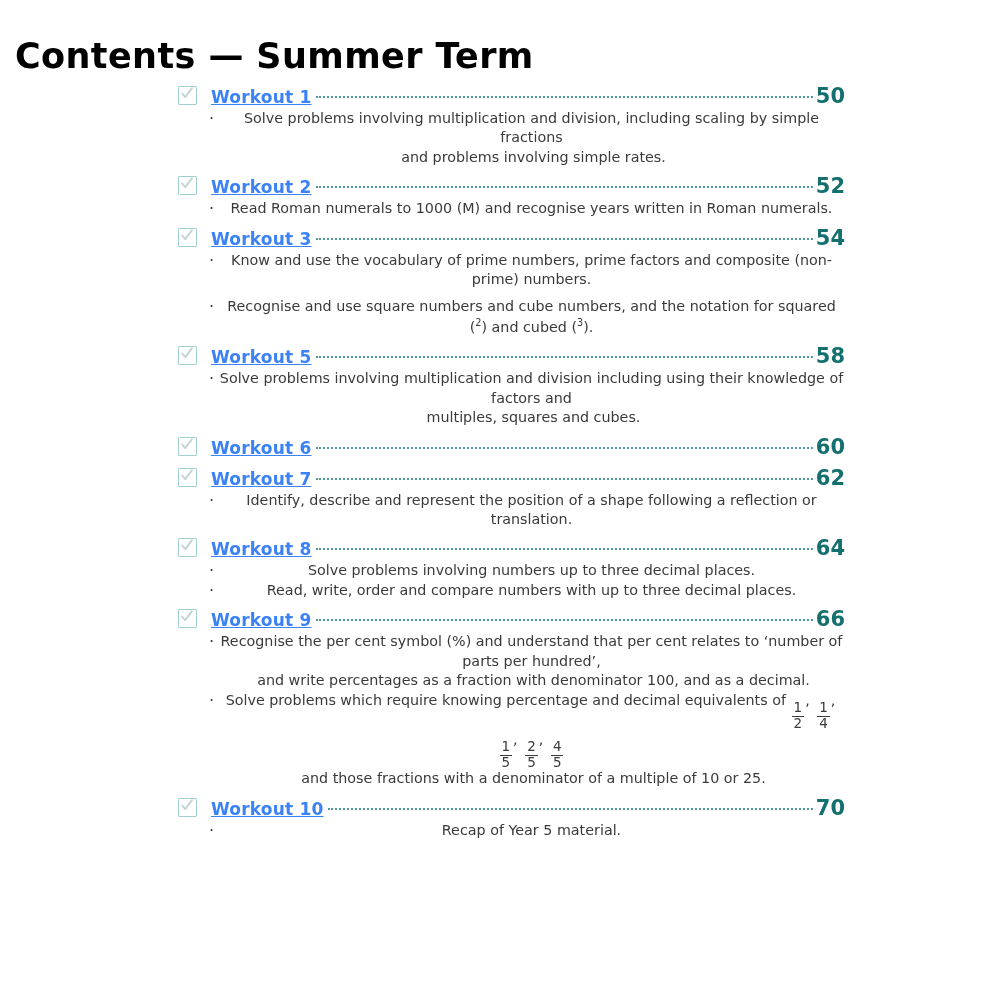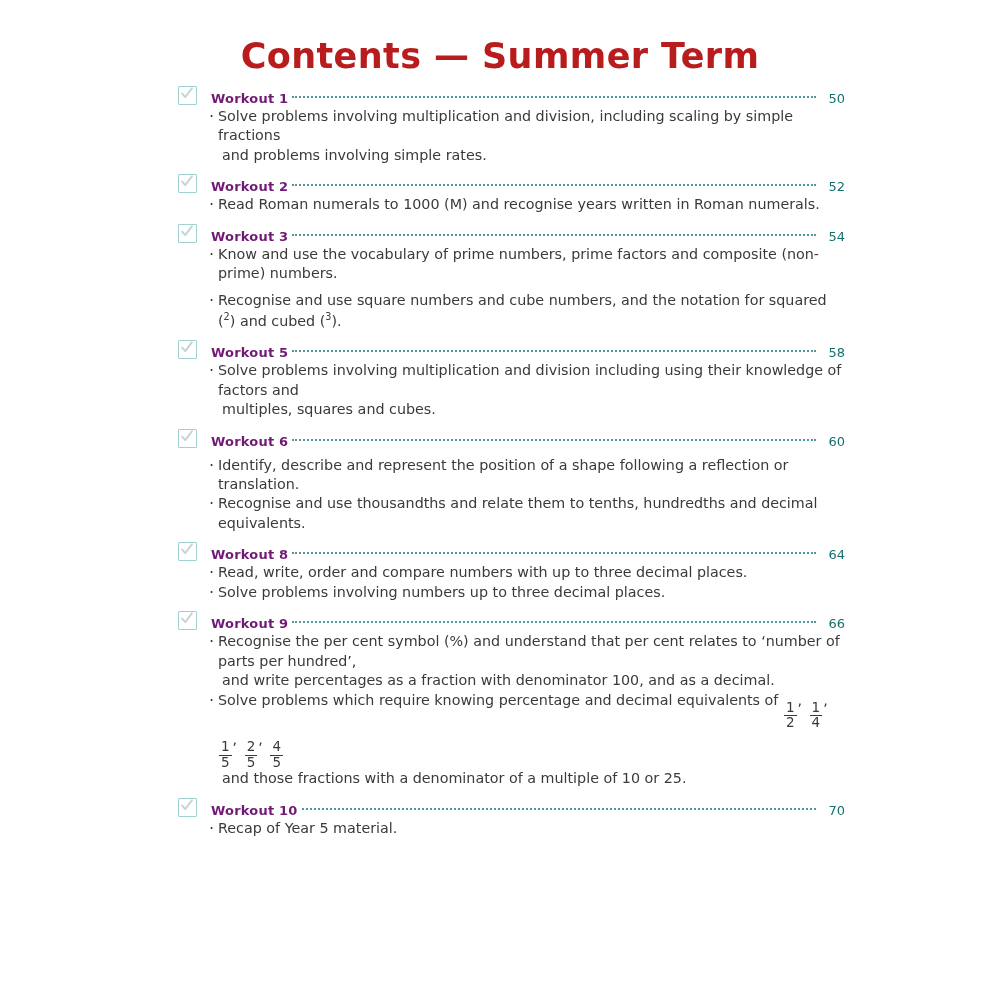--- a/index.html
+++ b/index.html
@@ -18,28 +18,29 @@
   .page {
     position: relative;
     width: 1000px;
     height: 1000px;
     box-sizing: border-box;
     padding: 0;
   }
 
   
   .page-title {
-    text-align: center;
-    color: #b91c1c;
+    text-align: left;
+    color: #000000;
     font-size: 35px;
     font-weight: bold;
     letter-spacing: 0.4px;
     padding-top: 36px;
     padding-bottom: 8px;
     margin: 0;
+    padding-left: 15px;
   }
 
   
   .toc {
     margin: 0;
     padding: 0 155px 0 178px;
   }
 
   .entry {
     margin-bottom: 7px;
@@ -65,25 +66,26 @@
   .checkbox svg {
     position: absolute;
     left: 1px;
     top: 0px;
     width: 14px;
     height: 14px;
   }
 
   .entry-title {
     flex: 0 0 auto;
-    color: #701a75;
-    font-size: 13px;
+    color: #3b82f6;
+    font-size: 17px;
     font-weight: bold;
     white-space: nowrap;
     letter-spacing: 0.2px;
+    text-decoration: underline;
   }
 
   .leader {
     flex: 1 1 auto;
     position: relative;
     height: 1em;
     overflow: hidden;
     margin: 0 3px 0 4px;
   }
   .leader::before {
@@ -92,31 +94,32 @@
     left: 0;
     right: 0;
     bottom: 5px;
     border-bottom: 2.2px dotted #2f8a88;
     opacity: .85;
   }
 
   .entry-page {
     flex: 0 0 auto;
     color: #14706e;
-    font-size: 13px;
-    font-weight: normal;
+    font-size: 21px;
+    font-weight: bold;
     text-align: right;
     min-width: 26px;
   }
 
   
   .bullets {
     margin: 1px 0 0 0;
     padding: 0;
     list-style: none;
+    text-align: center;
   }
   .bullets li {
     position: relative;
     font-size: 14.3px;
     line-height: 1.36;
     color: #3a3a3a;
     padding-left: 40px;
     margin-bottom: 0px;
   }
   .bullets li::before {
@@ -233,39 +236,48 @@
               <svg viewBox="0 0 16 16">
                 <path d="M2.5 7.5 L6 11.5 L13.5 1.5" fill="none" stroke="#c5d3d3" stroke-width="2.2" stroke-linecap="round" stroke-linejoin="round"></path>
               </svg>
             </span>
             <span class="entry-title">Workout 6</span>
             <span class="leader"></span>
             <span class="entry-page">60</span>
           </div>
         </div>
         <div class="entry">
+          <div class="entry-head">
+            <span class="checkbox">
+              <svg viewBox="0 0 16 16">
+                <path d="M2.5 7.5 L6 11.5 L13.5 1.5" fill="none" stroke="#c5d3d3" stroke-width="2.2" stroke-linecap="round" stroke-linejoin="round"></path>
+              </svg>
+            </span>
+            <span class="entry-title">Workout 7</span>
+            <span class="leader"></span>
+            <span class="entry-page">62</span>
+          </div>
           <ul class="bullets">
             <li>Identify, describe and represent the position of a shape following a reflection or translation.</li>
-            <li>Recognise and use thousandths and relate them to tenths, hundredths and decimal equivalents.</li>
           </ul>
         </div>
         <div class="entry">
           <div class="entry-head">
             <span class="checkbox">
               <svg viewBox="0 0 16 16">
                 <path d="M2.5 7.5 L6 11.5 L13.5 1.5" fill="none" stroke="#c5d3d3" stroke-width="2.2" stroke-linecap="round" stroke-linejoin="round"></path>
               </svg>
             </span>
             <span class="entry-title">Workout 8</span>
             <span class="leader"></span>
             <span class="entry-page">64</span>
           </div>
           <ul class="bullets">
+            <li>Solve problems involving numbers up to three decimal places.</li>
             <li>Read, write, order and compare numbers with up to three decimal places.</li>
-            <li>Solve problems involving numbers up to three decimal places.</li>
           </ul>
         </div>
         <div class="entry">
           <div class="entry-head">
             <span class="checkbox">
               <svg viewBox="0 0 16 16">
                 <path d="M2.5 7.5 L6 11.5 L13.5 1.5" fill="none" stroke="#c5d3d3" stroke-width="2.2" stroke-linecap="round" stroke-linejoin="round"></path>
               </svg>
             </span>
             <span class="entry-title">Workout 9</span>

